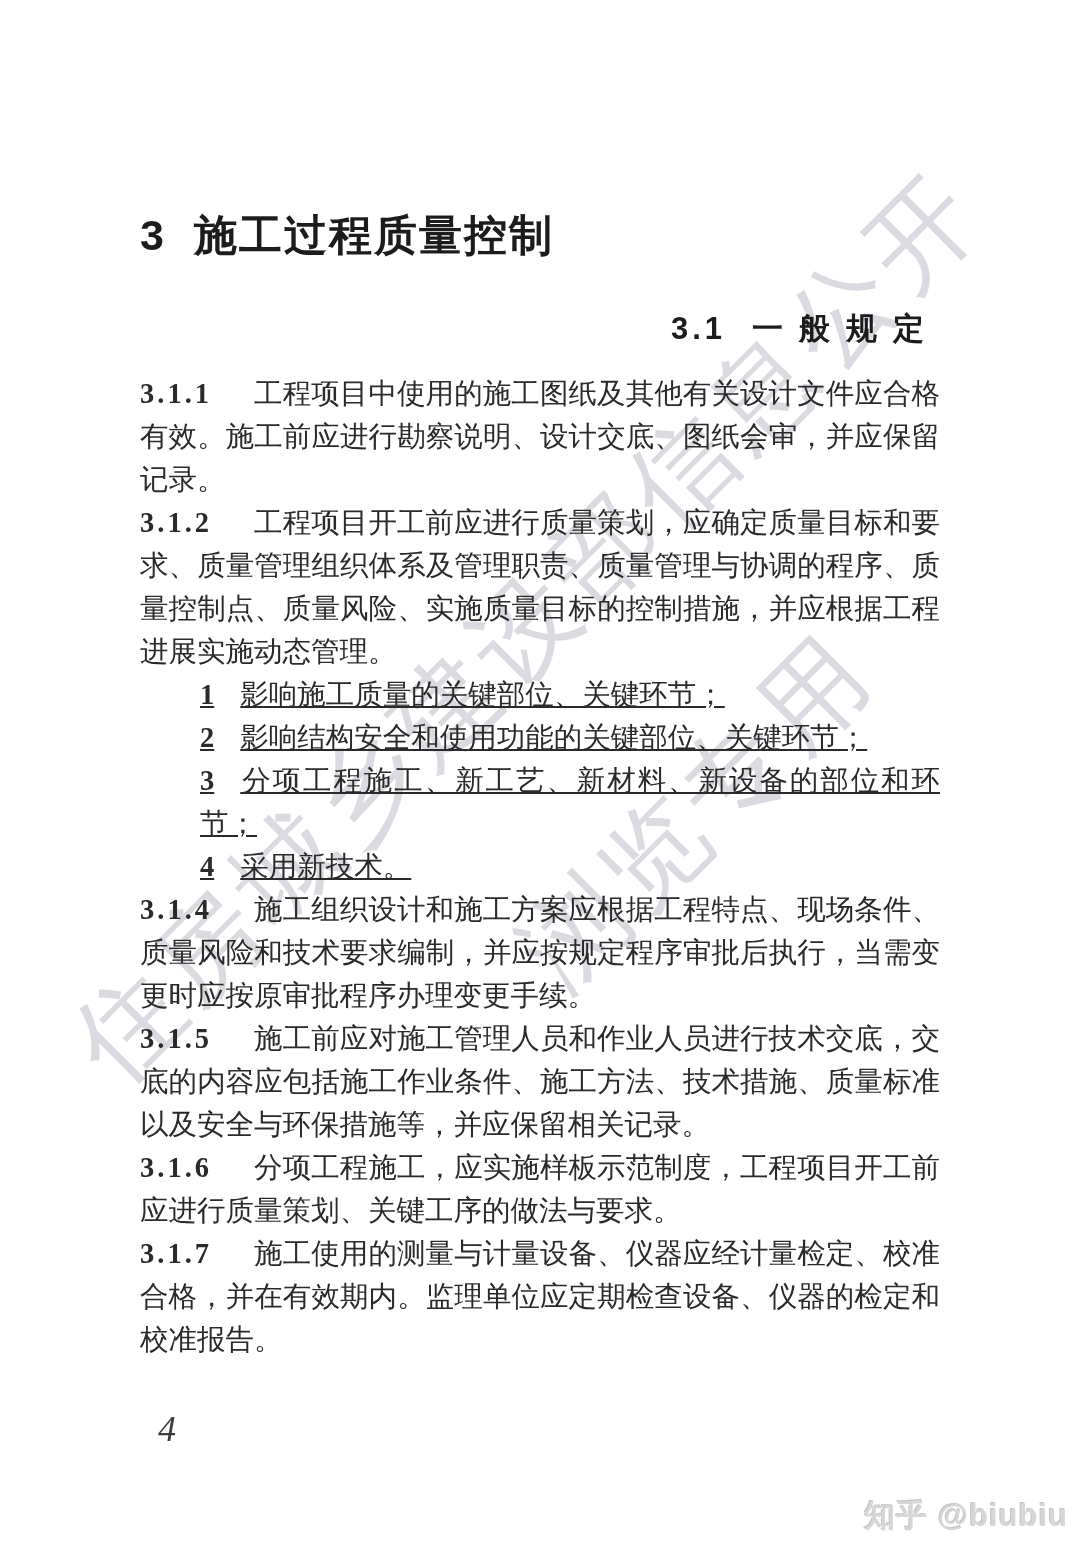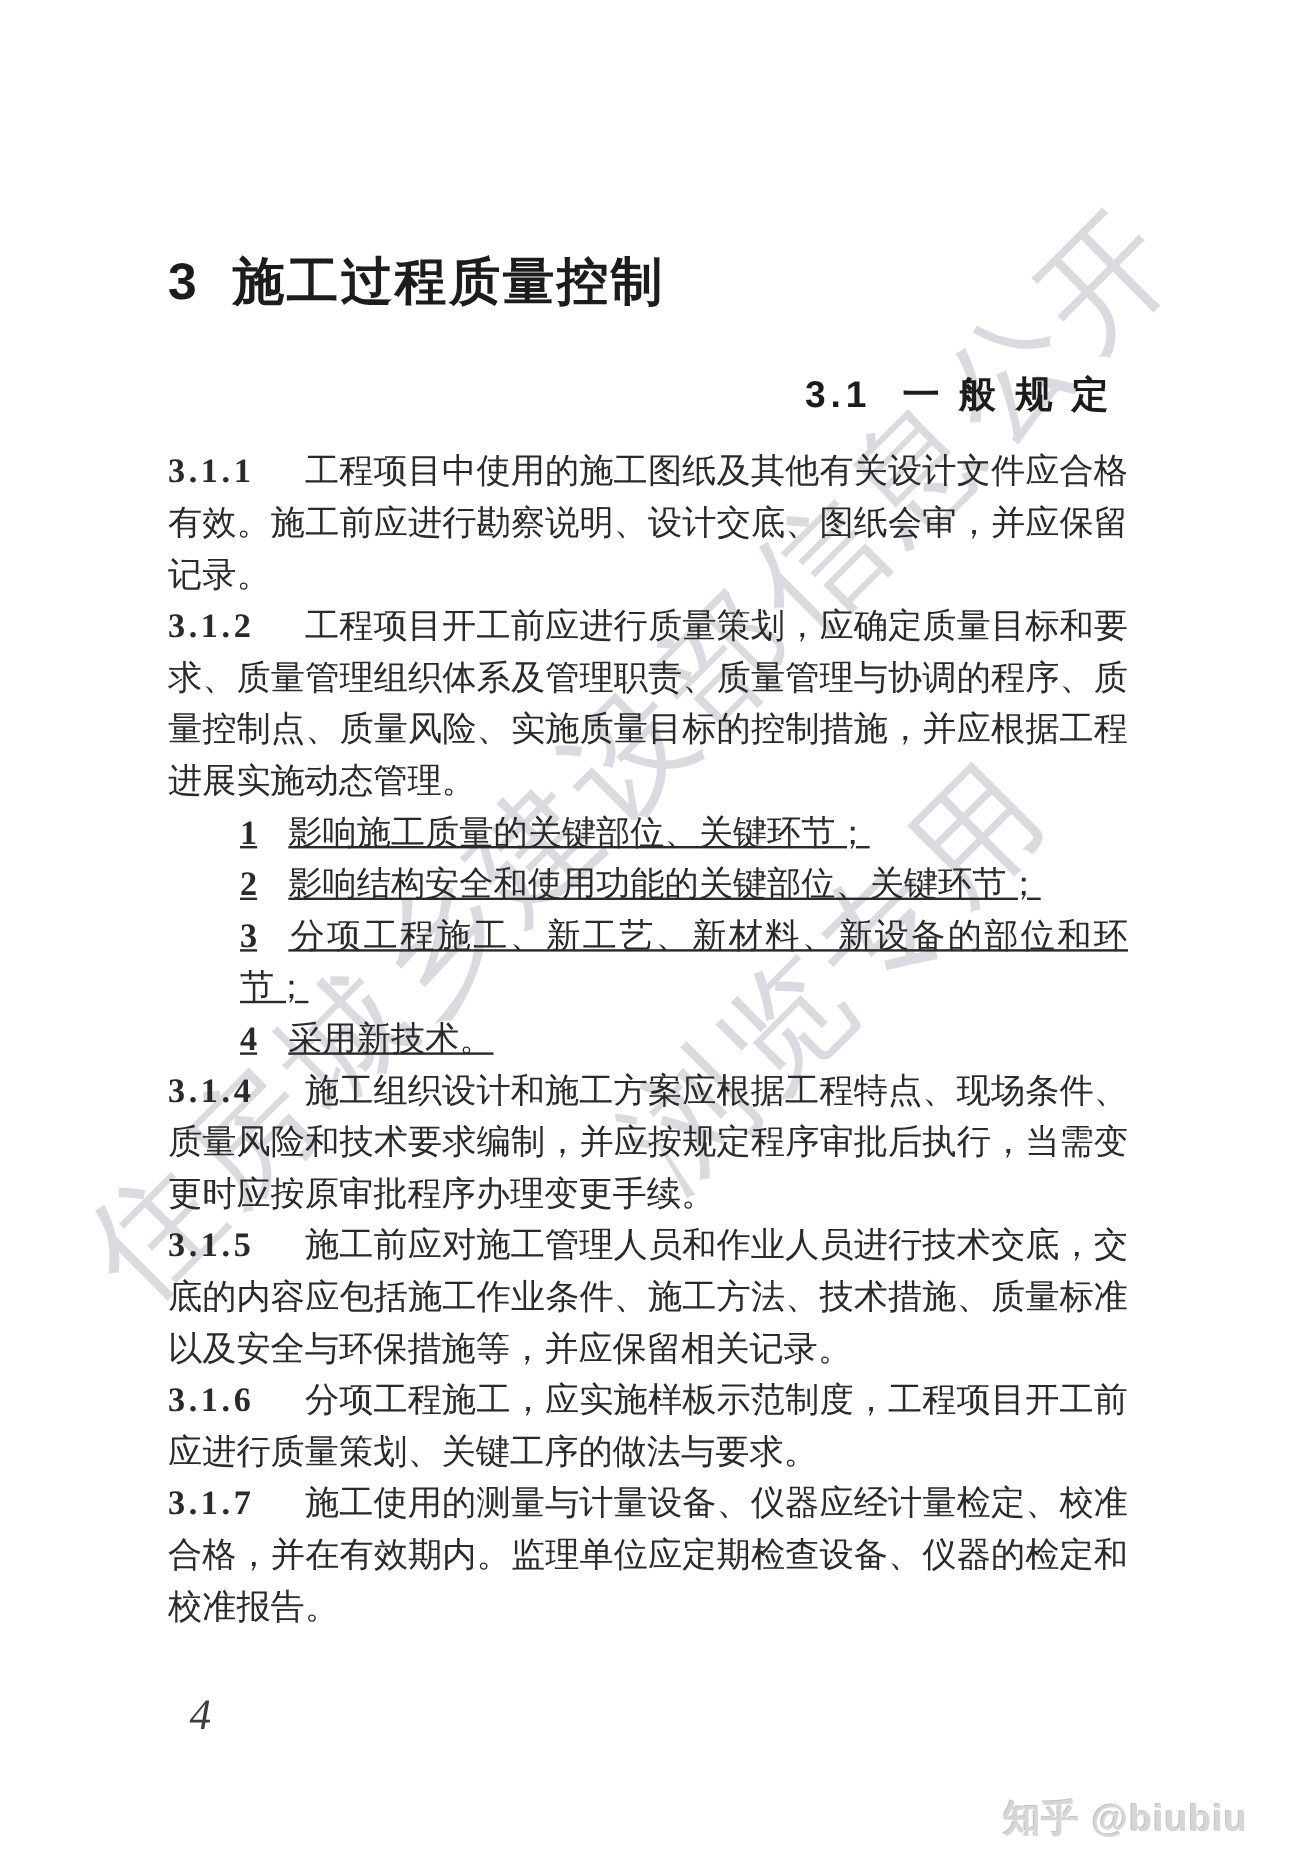--- a/index.html
+++ b/index.html
@@ -79,21 +79,21 @@
   .page-number {
     position: absolute; z-index: 2;
     left: 158px; top: 1408px;
     font-size: 36px;
     font-style: italic;
     color: #3d3d3d;
     font-family: "Liberation Serif", "DejaVu Serif", serif;
   }
   .credit {
     position: absolute; z-index: 2;
-    right: 40px; bottom: 26px;
+    right: 12px; bottom: 26px;
     font-size: 31px;
     font-weight: bold;
     color: var(--credit, #d6d6d6);
     text-shadow: 1px 1px 0 #ffffff, -1px -1px 0 #c4c4c4;
     font-family: "Liberation Sans", "DejaVu Sans", sans-serif;
     letter-spacing: 1px;
   }
 </style>
 </head>
 <body>

